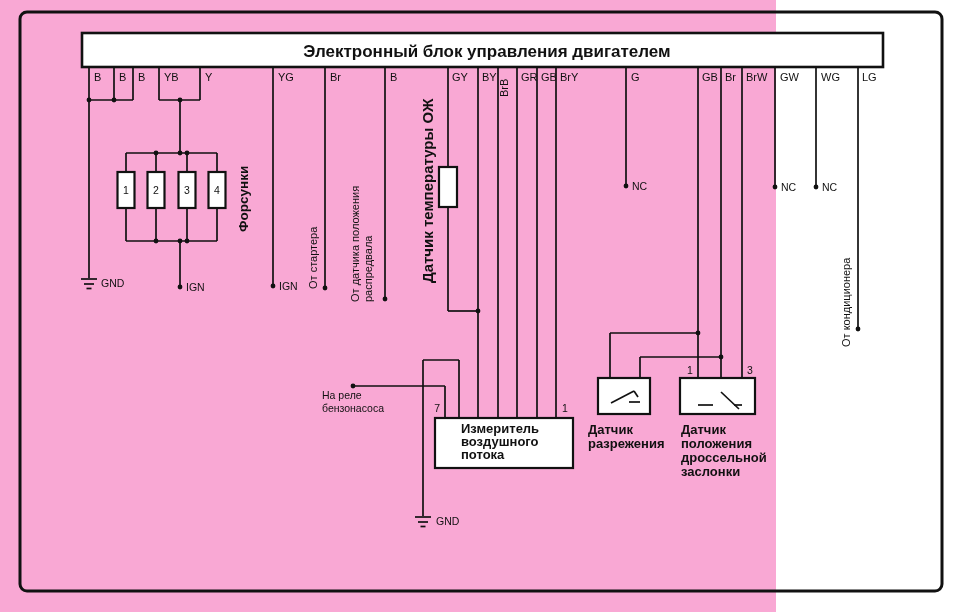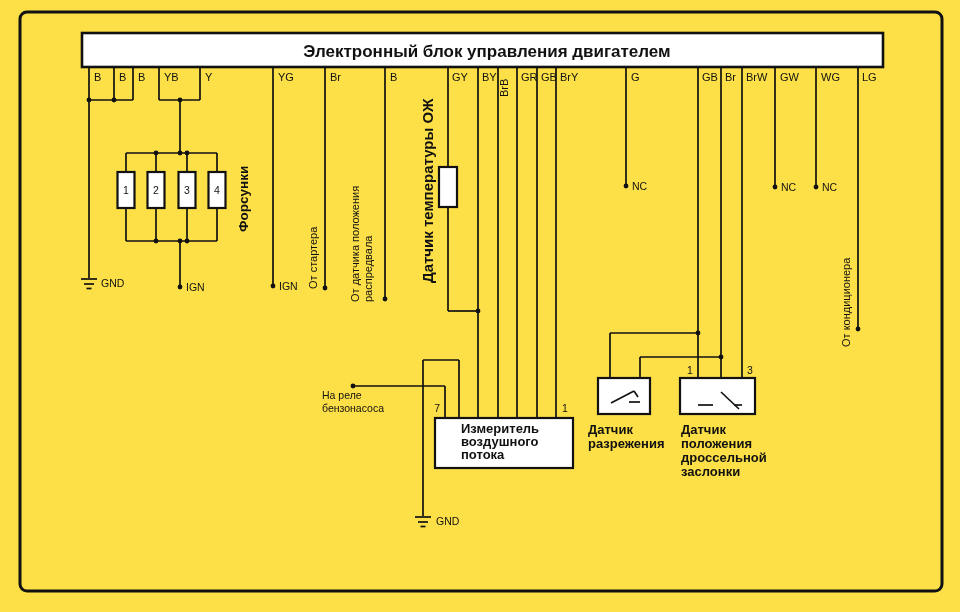--- a/index.html
+++ b/index.html
@@ -1,16 +1,16 @@
 <!DOCTYPE html>
 <html><head>
 <meta charset="utf-8">
 <style>
   html,body{margin:0;padding:0;background:#fff;}
-  .stage{width:960px;height:612px;position:relative;background:#fde047;
+  .stage{width:776px;height:612px;position:relative;background:#f9a8d4;
          font-family:"Liberation Sans","DejaVu Sans",sans-serif;}
   svg{display:block;}
   svg text{fill:#111;font-family:"Liberation Sans","DejaVu Sans",sans-serif;}
   .wire{stroke:#111;stroke-width:1.7;fill:none;}
   .thick{stroke:#111;stroke-width:2.6;fill:#fff;}
   .compbox{stroke:#111;stroke-width:2.2;fill:#fff;}
   .frame{stroke:#111;stroke-width:3;fill:none;}
   .dot{fill:#111;}
   .tlabel{font-size:11px;}
   .slabel{font-size:10.5px;}

